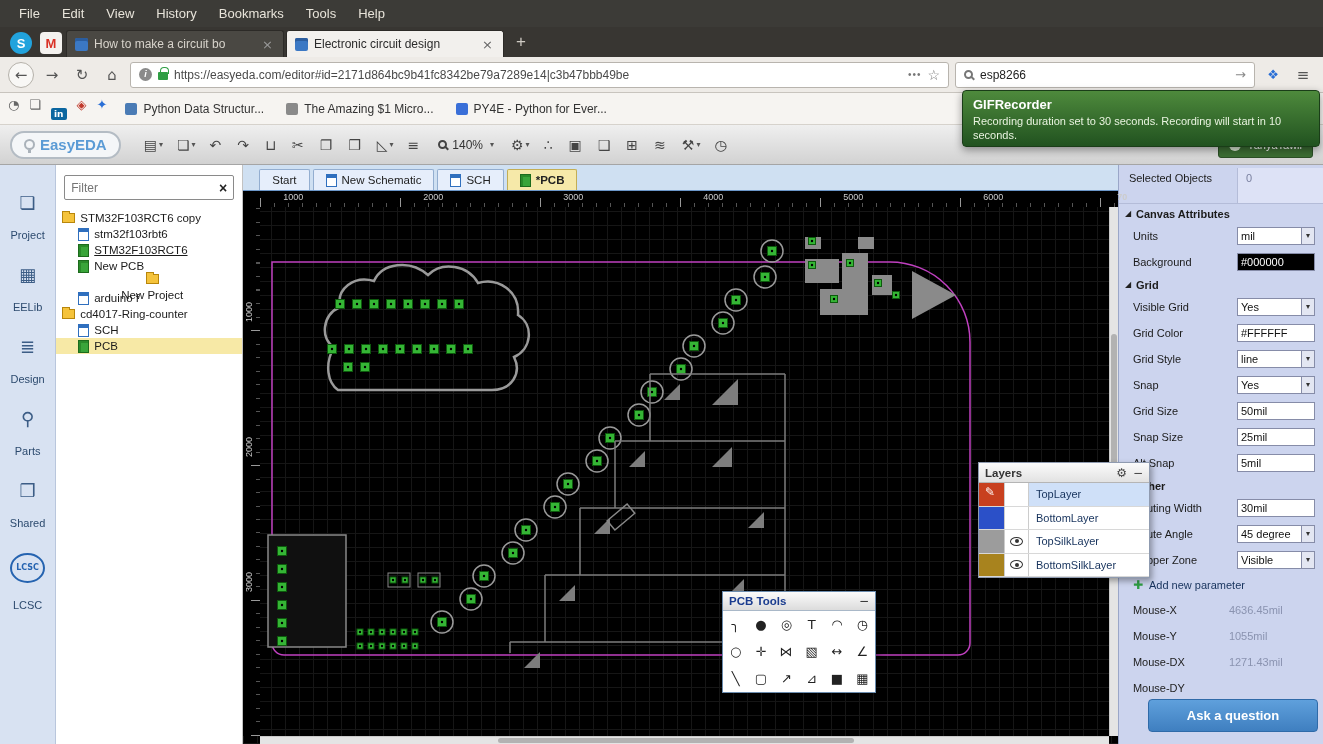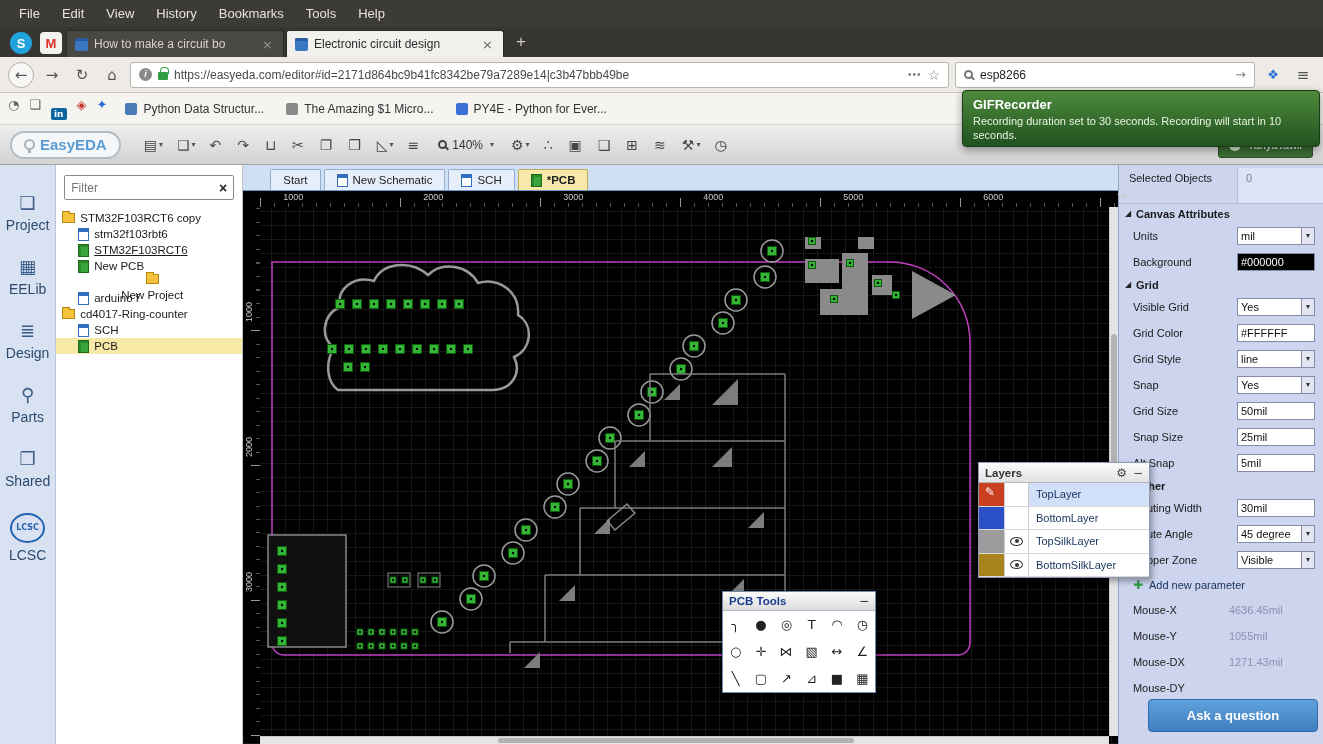--- a/index.html
+++ b/index.html
@@ -74,40 +74,40 @@
                 display:flex; align-items:center; gap:6px; padding:0 10px; font-size:11px; z-index:5; position:relative; }
   .user-avatar { width:12px; height:12px; border-radius:50%; background:#d8e6d2; position:relative; }
 
   
   .main { display:flex; height:579px; background:#fff; }
 
   
   .rail { width:57px; background:#d8e2f2; border-right:1px solid #b9c6dc; display:flex; flex-direction:column; align-items:center; padding-top:28px; gap:24px; }
   .rail-item { display:flex; flex-direction:column; align-items:center; gap:4px; width:100%; }
   .rail-icon { font-family:"DejaVu Sans", sans-serif; font-size:18px; color:#3c5d86; line-height:20px; }
-  .rail-label { font-size:14px; color:#2c4a6e; }
+  .rail-label { font-size:11px; color:#2c4a6e;margin-top:12px; }
   .lcsc .rail-icon { font-size:8px; font-weight:bold; color:#2563b0; border:2px solid #2563b0; border-radius:50%; padding:3px 4px; }
 
   
   .project-panel { width:187px; background:#fff; border-right:1px solid #c2c2c2; display:flex; flex-direction:column; }
   .filterbox { margin:10px 8px 8px 8px; height:25px; border:1px solid #8a8a8a; border-radius:2px; display:flex; align-items:center; padding:0 6px; gap:4px; }
   .filter-input { border:none; outline:none; flex:1; min-width:0; font-size:12px; font-family:"Liberation Sans",sans-serif; color:#333; }
   .filter-clear { font-size:14px; color:#222; font-weight:bold; }
   .tree { flex:1; overflow:hidden; padding-top:2px; }
   .tree-row { display:flex; align-items:center; gap:5px; height:16px; font-size:11.5px; color:#1a1a1a; white-space:nowrap; }
   .tree-row.selected { background:#f7e9a6; }
   .ticon { width:13px; height:10px; flex:none; position:relative; }
   .i-folder > .ticon { background:#f5c33b; border:1px solid #b8860b; }
   .i-folder > .ticon::before { content:""; position:absolute; top:-3px; left:-1px; width:6px; height:2px; background:#f5c33b; border:1px solid #b8860b; border-bottom:none; }
   .i-sch > .ticon { width:11px; height:13px; background:#fff; border:1px solid #2f6fbe; box-shadow:inset 0 3px 0 #2f6fbe; }
   .i-pcb > .ticon { width:11px; height:13px; background:#3aa53a; border:1px solid #1c6b1c; box-shadow:inset 2px 2px 0 #2a8a2a; }
 
   
   .editor { width:887px; display:flex; flex-direction:column; background:#cfe0f2; }
-  .etabs { height:26px; display:flex; align-items:flex-end; padding-left:27px; background:#cfe0f2; border-bottom:1px solid #6b96c8; }
+  .etabs { height:26px; display:flex; align-items:flex-end; padding-left:16px; background:#cfe0f2; border-bottom:1px solid #6b96c8; }
   .etab { height:21px; display:flex; align-items:center; gap:5px; padding:0 12px; margin-right:3px; font-size:11.5px; color:#222;
           background:#e6eefb; border:1px solid #93aed0; border-bottom:none; border-radius:2px 2px 0 0; }
   .etab.active { background:#f6e9a9; border-color:#c3ae55; font-weight:bold; }
   .hruler { height:16px; background:#000; position:relative;
             background-image:repeating-linear-gradient(90deg,#999 0 1px,transparent 1px 140px),repeating-linear-gradient(90deg,#555 0 1px,transparent 1px 14px);
             background-size:100% 9px,100% 4px; background-position:17px bottom,17px bottom; background-repeat:no-repeat; }
   .hnum { position:absolute; top:1px; font-size:9px; color:#ccc; }
   .canvas { flex:1; position:relative; background-color:#000;
             background-image:repeating-linear-gradient(90deg,#161616 0 1px,transparent 1px 14px),repeating-linear-gradient(0deg,#161616 0 1px,transparent 1px 14px); }
   .vruler { position:absolute; left:0; top:0; bottom:8px; width:17px; background:#000;

